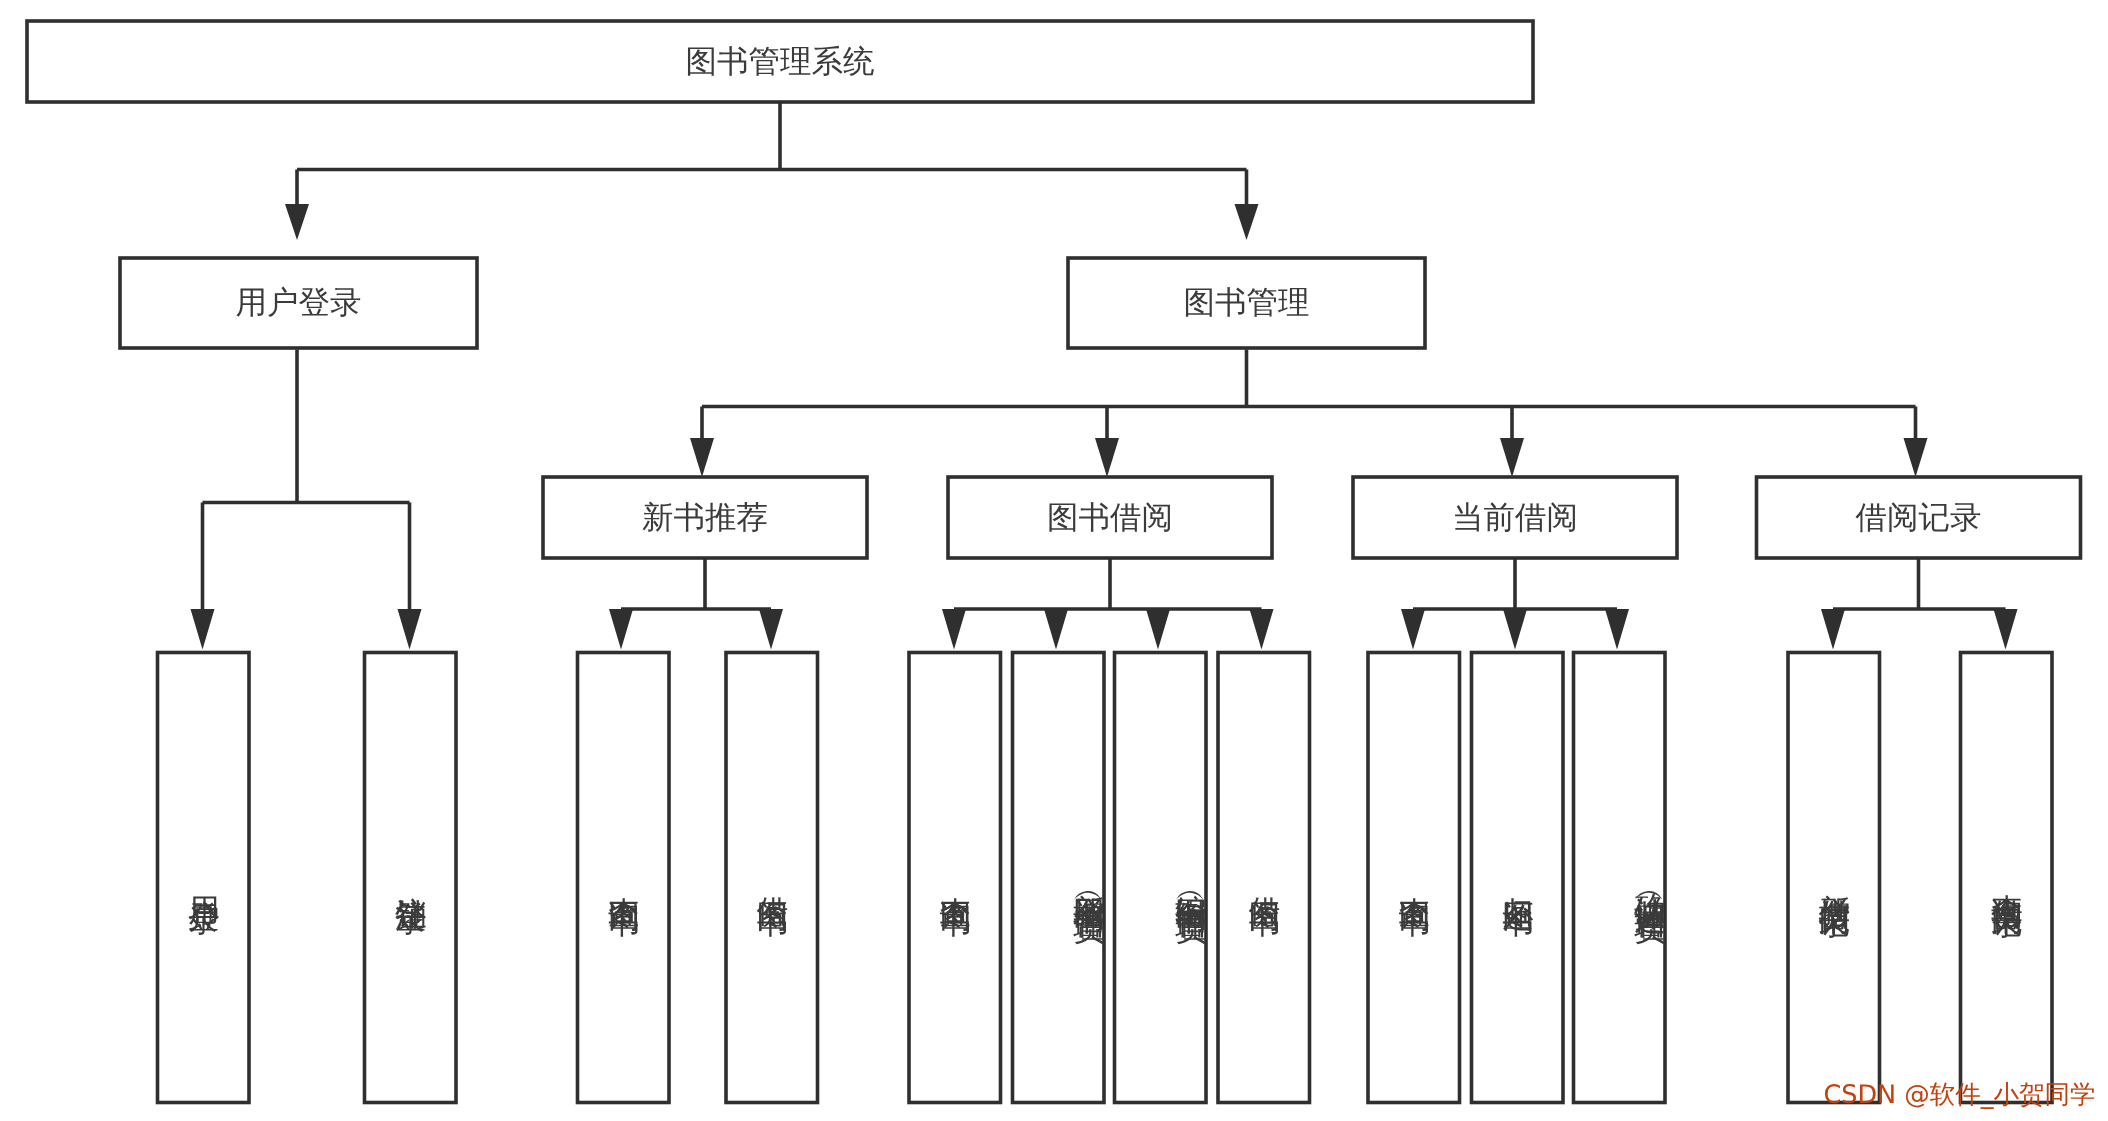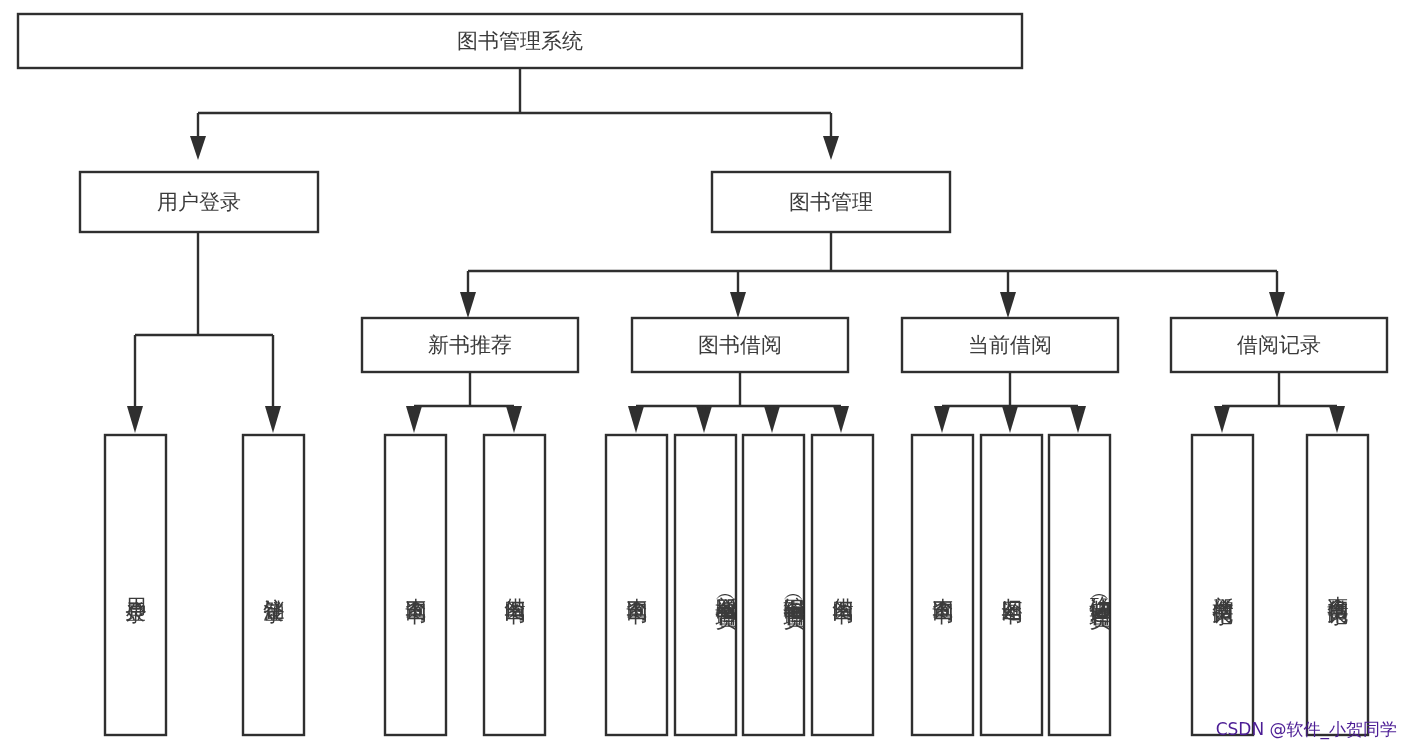--- a/index.html
+++ b/index.html
@@ -62,21 +62,21 @@
     justify-content: center;
     white-space: nowrap;
     pointer-events: none;
   }
   .watermark {
     position: absolute;
     right: 8px;
     bottom: 6px;
     font-family: "DejaVu Sans", "Liberation Sans", sans-serif;
     font-size: 17px;
-    color: #4c1d95;
+    color: #c2410c;
     white-space: nowrap;
   }
 </style>
 </head>
 <body>
 
 <div id="diagram-root">
 
   <svg class="flow-canvas" viewBox="0 0 1405 747">
 

